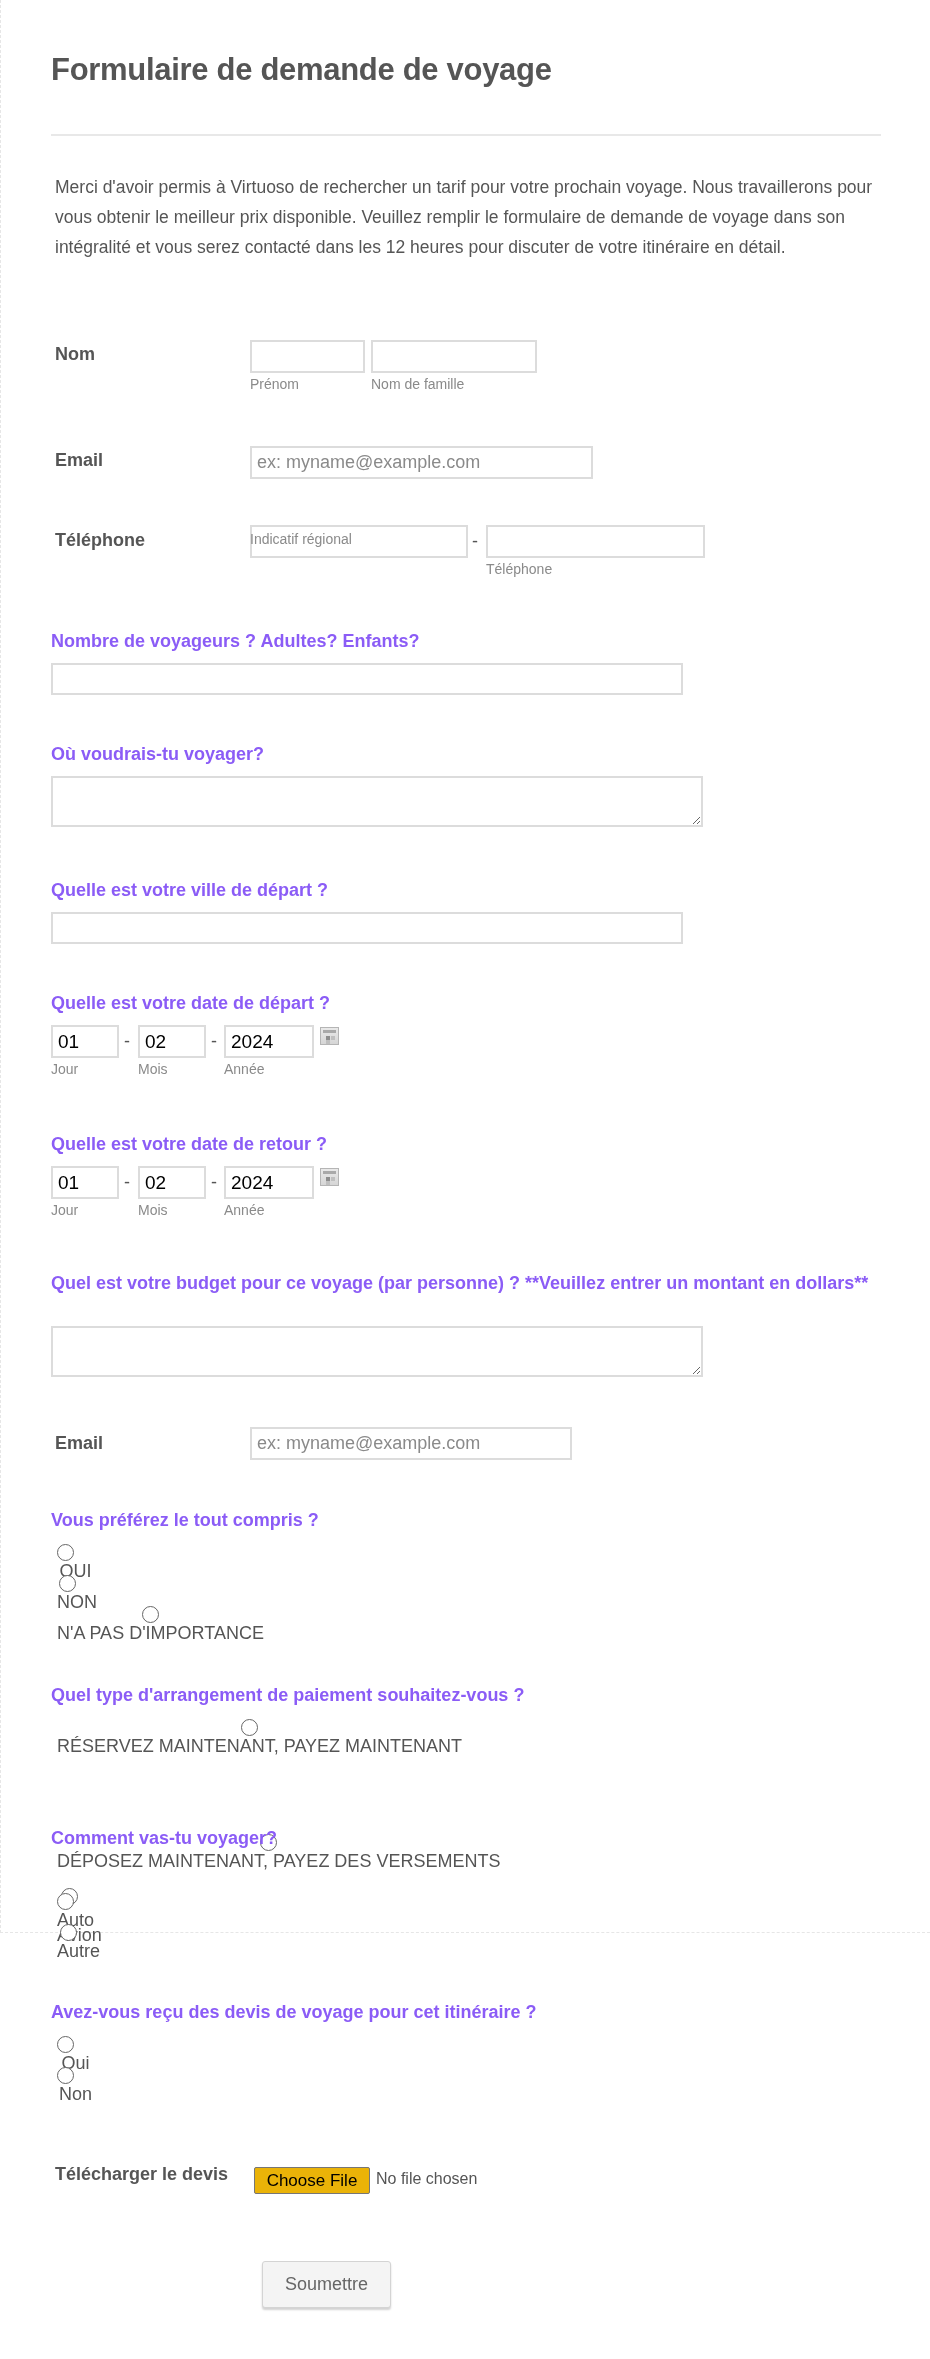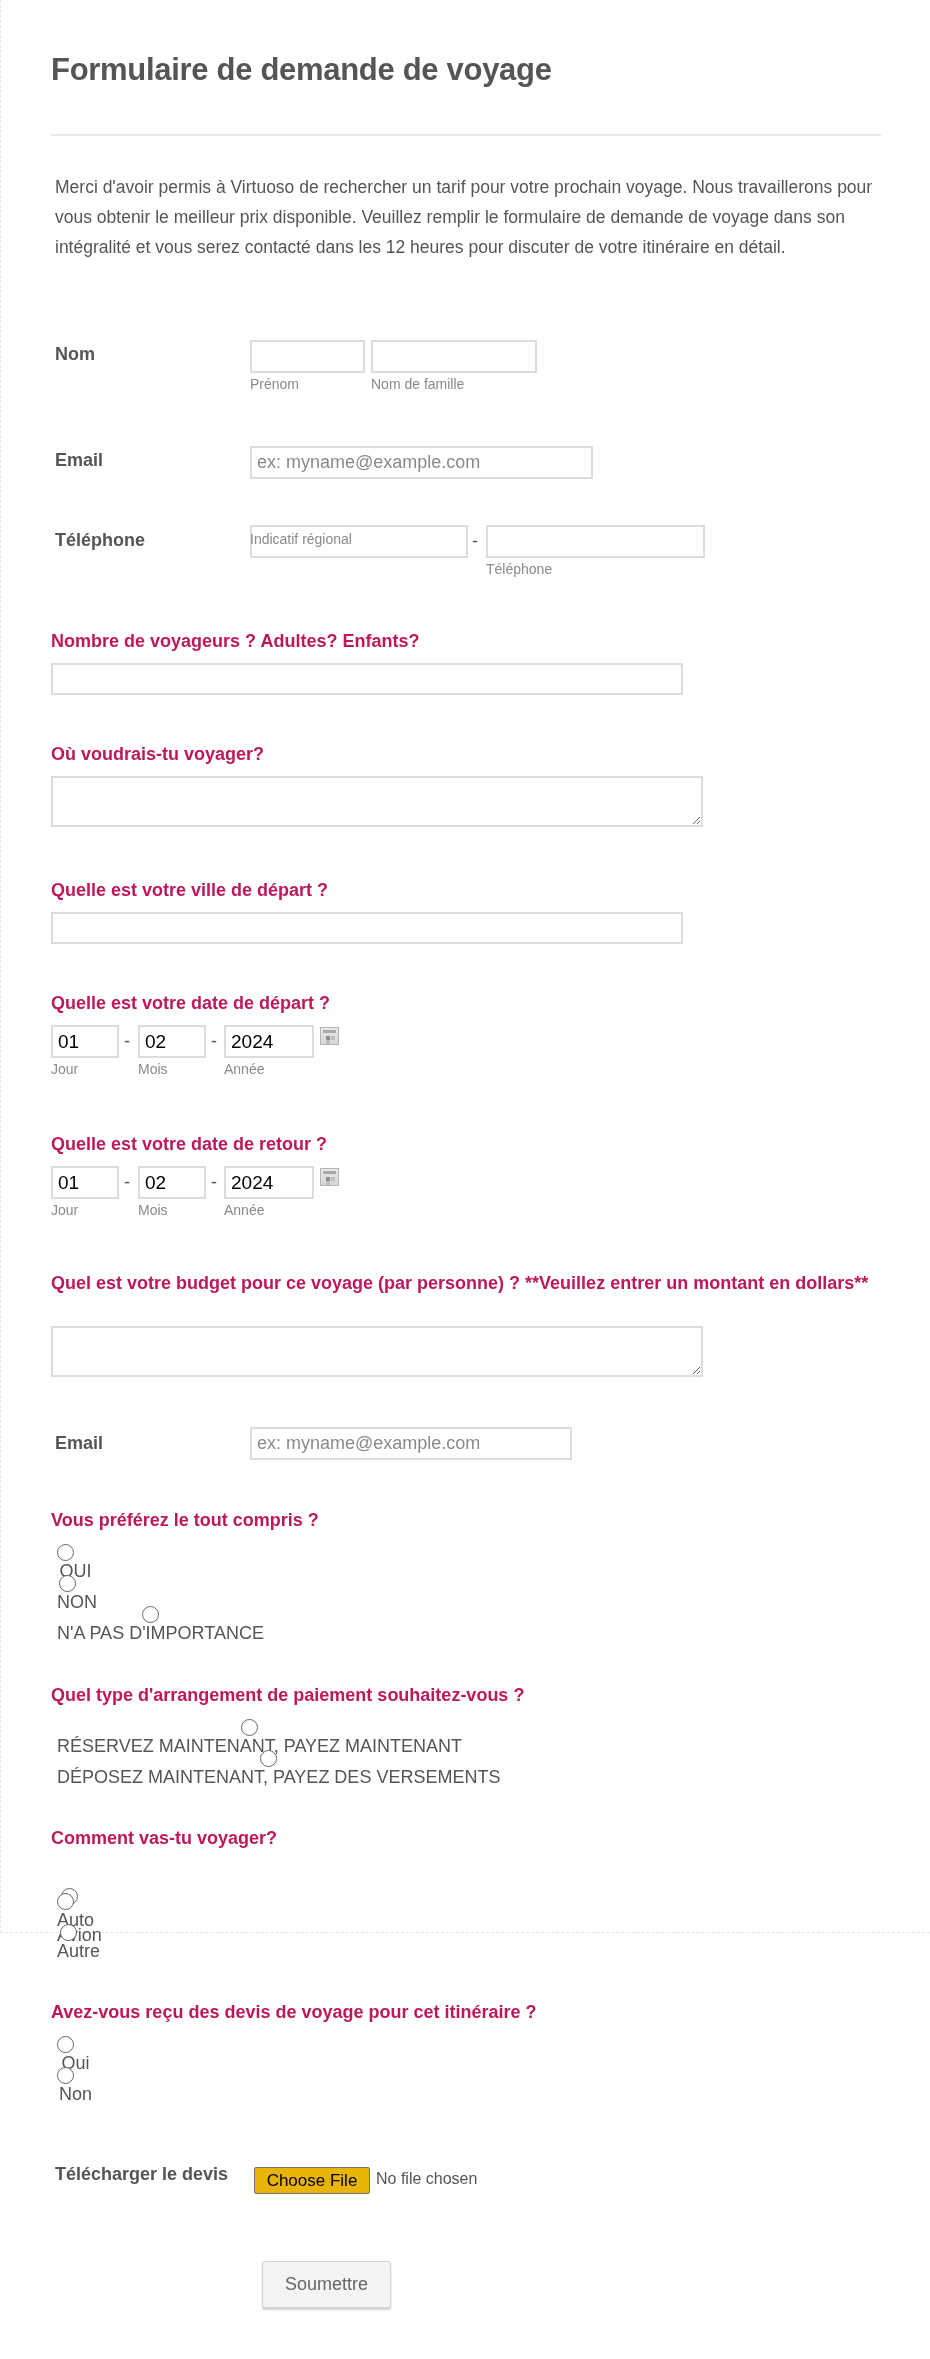--- a/index.html
+++ b/index.html
@@ -25,21 +25,21 @@
     left: 50px; top: 134px; width: 830px; height: 2px; background: #e8e8e8;
   }
   .intro {
     left: 54px; top: 172px; width: 830px;
     font-size: 17.5px; line-height: 30px; color: #555555;
   }
   .label-side {
     font-size: 18px; font-weight: bold; color: #555555;
   }
   .label-top {
-    font-size: 18px; font-weight: bold; color: #be185d;
+    font-size: 18px; font-weight: bold; color: #8b5cf6;
   }
   .input {
     border: 2px solid #dcdcdc;
     background: #ffffff;
     font-family: "Liberation Sans", sans-serif;
     font-size: 18px;
     color: #333333;
     padding: 0 5px;
     outline: none;
   }
@@ -153,21 +153,21 @@
   <div class="abs radio-row" style="left:56px; top:1602px;">
     <span class="radio"></span>
     <span class="radio-label">N'A PAS D'IMPORTANCE</span>
   </div>
 
   <div class="abs radio-row" style="left:56px; top:1715px;">
     <span class="radio"></span>
     <span class="radio-label">RÉSERVEZ MAINTENANT, PAYEZ MAINTENANT</span>
   </div>
   <div class="abs label-top" style="left:50px; top:1685px;">Quel type d'arrangement de paiement souhaitez-vous ?</div>
-  <div class="abs radio-row" style="left:56px; top:1746px;justify-content:flex-end;">
+  <div class="abs radio-row" style="left:56px; top:1830px;justify-content:flex-end;">
     <span class="radio"></span>
     <span class="radio-label">DÉPOSEZ MAINTENANT, PAYEZ DES VERSEMENTS</span>
   </div>
 
   <div class="abs label-top" style="left:50px; top:1828px;">Comment vas-tu voyager?</div>
   <div class="abs radio-row" style="left:56px; top:1884px;gap:20px;">
     <span class="radio"></span>
     <span class="radio-label">Avion</span>
   </div>
   <div class="abs radio-row" style="left:56px; top:1889px;">

